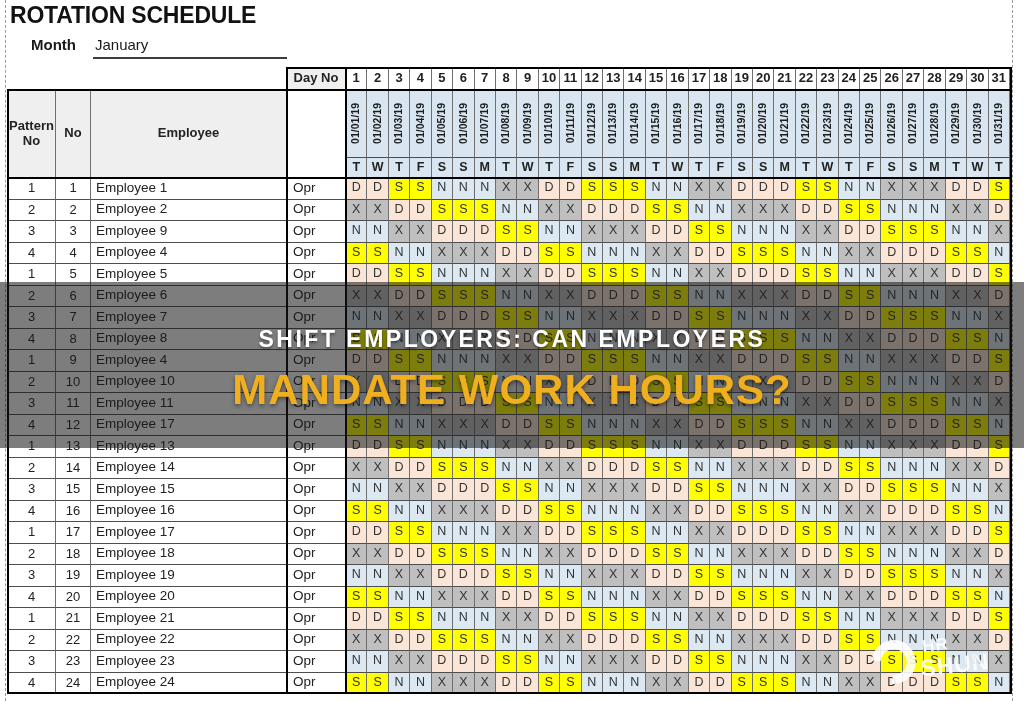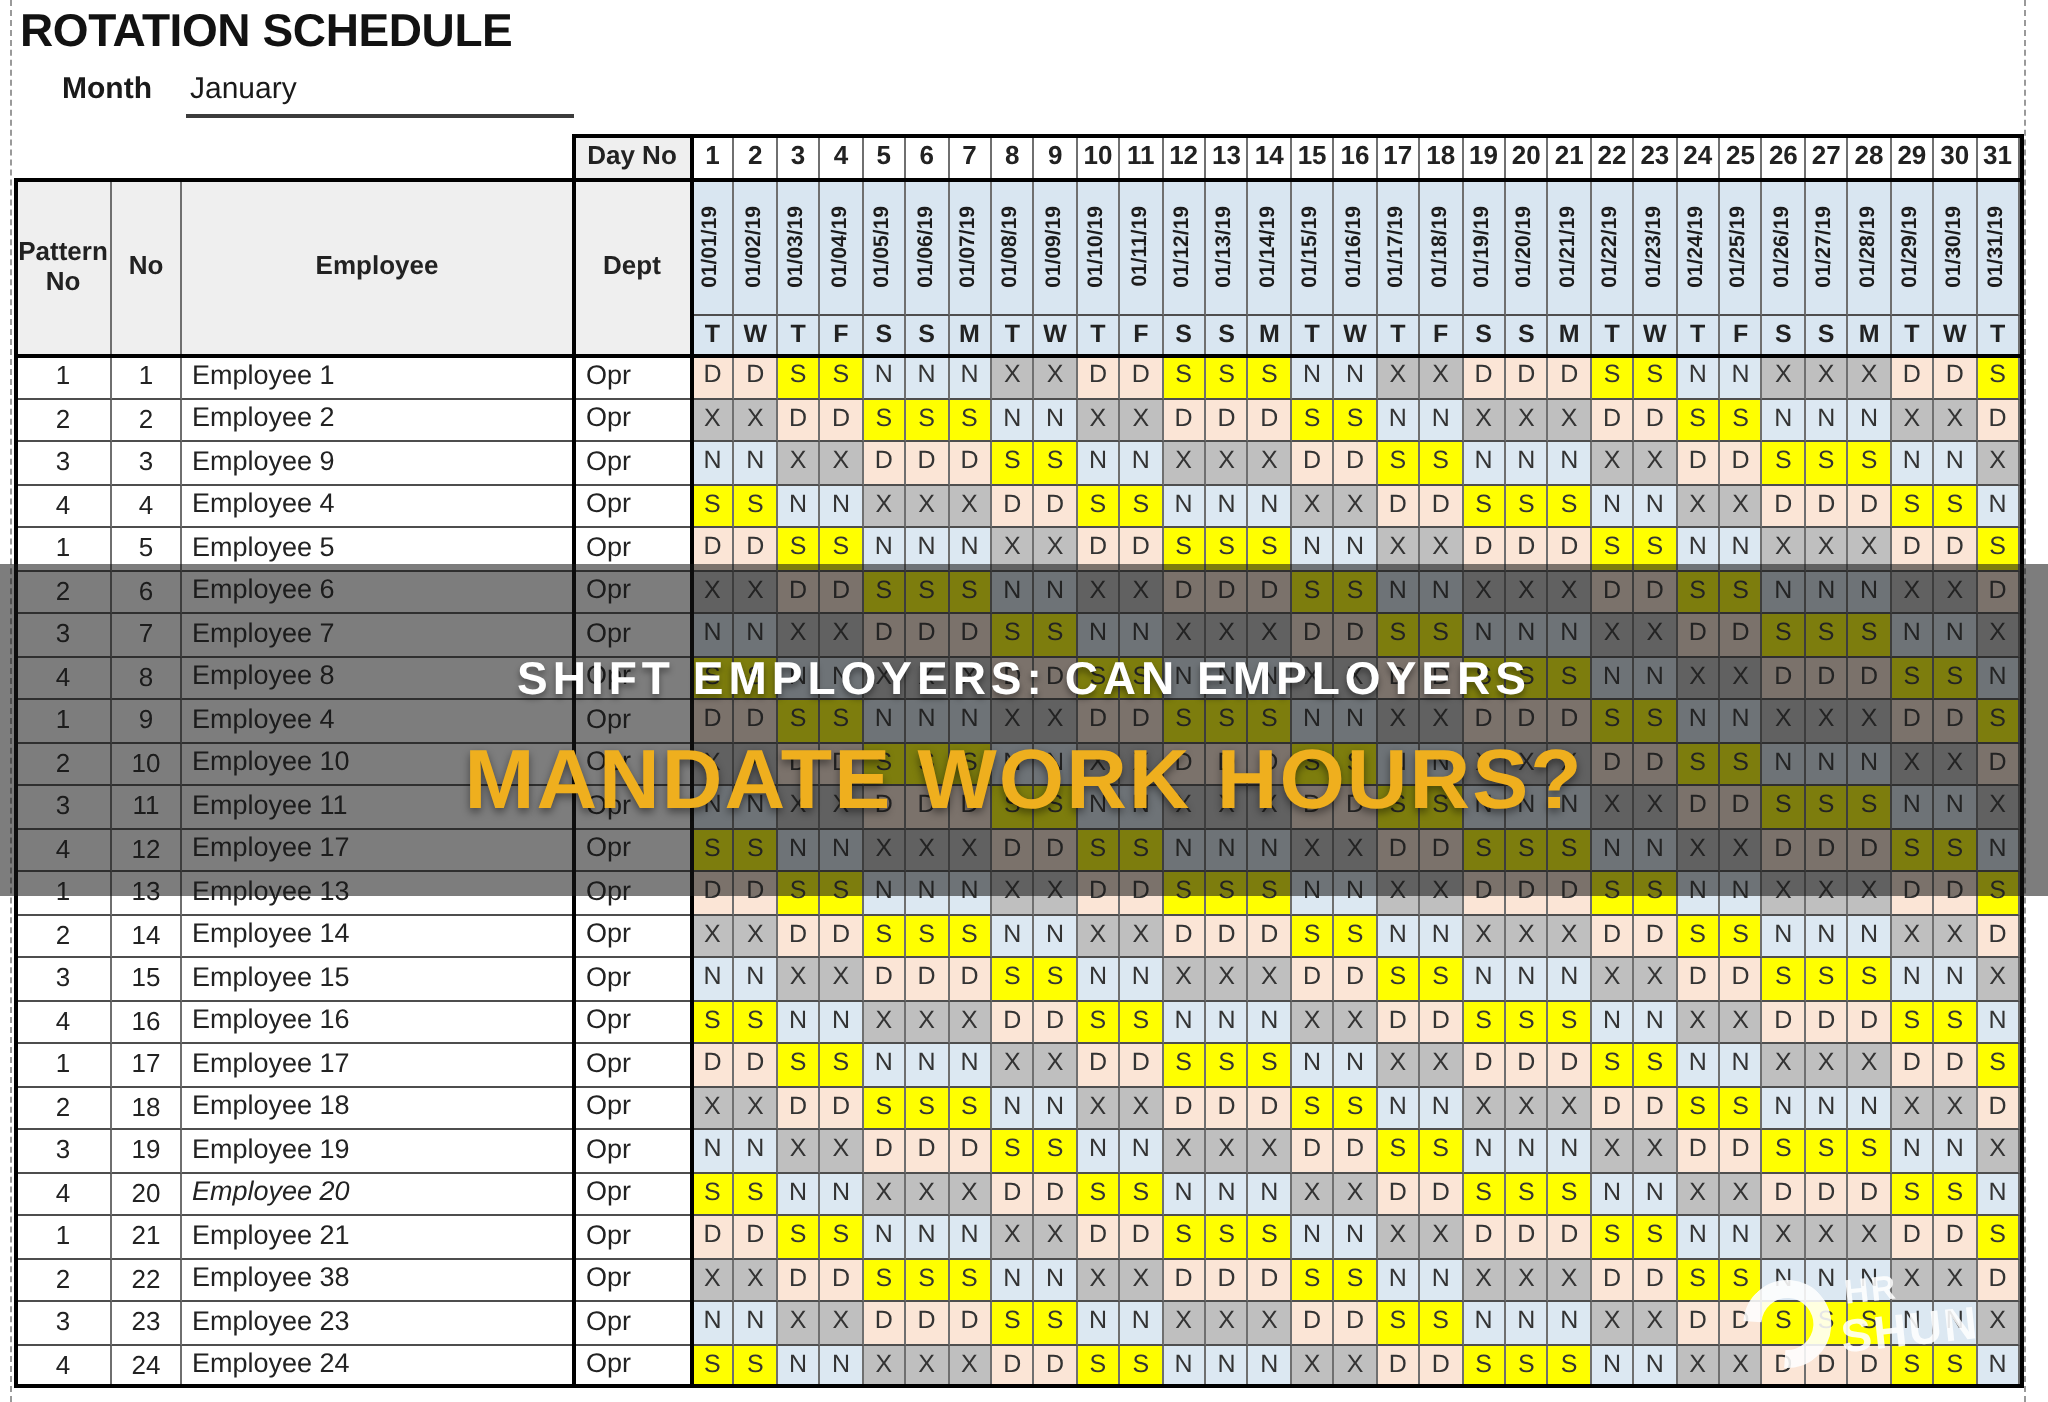--- a/index.html
+++ b/index.html
@@ -95,21 +95,20 @@
       <div class="c dn" style="grid-area: 1 / 29;">25</div>
       <div class="c dn" style="grid-area: 1 / 30;">26</div>
       <div class="c dn" style="grid-area: 1 / 31;">27</div>
       <div class="c dn" style="grid-area: 1 / 32;">28</div>
       <div class="c dn" style="grid-area: 1 / 33;">29</div>
       <div class="c dn" style="grid-area: 1 / 34;">30</div>
       <div class="c dn" style="grid-area: 1 / 35;">31</div>
       <div class="c hd" style="grid-area: 2 / 1 / span 2; background: rgb(239, 239, 239);">Pattern No</div>
       <div class="c hd" style="grid-area: 2 / 2 / span 2; background: rgb(239, 239, 239);">No</div>
       <div class="c hd" style="grid-area: 2 / 3 / span 2; background: rgb(239, 239, 239);">Employee</div>
-      <div class="c hd" style="grid-area: 2 / 4 / span 2; background: rgb(239, 239, 239);">Dept</div>
       <div class="c dl date" style="grid-area: 2 / 5; background: rgb(217, 230, 241);">
         <span>01/01/19</span>
       </div>
       <div class="c dl date" style="grid-area: 2 / 6; background: rgb(217, 230, 241);">
         <span>01/02/19</span>
       </div>
       <div class="c dl date" style="grid-area: 2 / 7; background: rgb(217, 230, 241);">
         <span>01/03/19</span>
       </div>
       <div class="c dl date" style="grid-area: 2 / 8; background: rgb(217, 230, 241);">
@@ -887,21 +886,21 @@
       <div class="c shift" style="grid-area: 22 / 28; background: rgb(251, 229, 214);">D</div>
       <div class="c shift" style="grid-area: 22 / 29; background: rgb(251, 229, 214);">D</div>
       <div class="c shift" style="grid-area: 22 / 30; background: rgb(255, 255, 0);">S</div>
       <div class="c shift" style="grid-area: 22 / 31; background: rgb(255, 255, 0);">S</div>
       <div class="c shift" style="grid-area: 22 / 32; background: rgb(255, 255, 0);">S</div>
       <div class="c shift" style="grid-area: 22 / 33; background: rgb(220, 232, 242);">N</div>
       <div class="c shift" style="grid-area: 22 / 34; background: rgb(220, 232, 242);">N</div>
       <div class="c shift" style="grid-area: 22 / 35; background: rgb(191, 191, 191);">X</div>
       <div class="c num" style="grid-area: 23 / 1;">4</div>
       <div class="c num" style="grid-area: 23 / 2;">20</div>
-      <div class="c emp" style="grid-area: 23 / 3; font-style: italic;">Employee 20</div>
+      <div class="c emp" style="grid-area: 23 / 3;">Employee 20</div>
       <div class="c dept" style="grid-area: 23 / 4;">Opr</div>
       <div class="c shift" style="grid-area: 23 / 5; background: rgb(255, 255, 0);">S</div>
       <div class="c shift" style="grid-area: 23 / 6; background: rgb(255, 255, 0);">S</div>
       <div class="c shift" style="grid-area: 23 / 7; background: rgb(220, 232, 242);">N</div>
       <div class="c shift" style="grid-area: 23 / 8; background: rgb(220, 232, 242);">N</div>
       <div class="c shift" style="grid-area: 23 / 9; background: rgb(191, 191, 191);">X</div>
       <div class="c shift" style="grid-area: 23 / 10; background: rgb(191, 191, 191);">X</div>
       <div class="c shift" style="grid-area: 23 / 11; background: rgb(191, 191, 191);">X</div>
       <div class="c shift" style="grid-area: 23 / 12; background: rgb(251, 229, 214);">D</div>
       <div class="c shift" style="grid-area: 23 / 13; background: rgb(251, 229, 214);">D</div>
@@ -957,21 +956,21 @@
       <div class="c shift" style="grid-area: 24 / 28; background: rgb(220, 232, 242);">N</div>
       <div class="c shift" style="grid-area: 24 / 29; background: rgb(220, 232, 242);">N</div>
       <div class="c shift" style="grid-area: 24 / 30; background: rgb(191, 191, 191);">X</div>
       <div class="c shift" style="grid-area: 24 / 31; background: rgb(191, 191, 191);">X</div>
       <div class="c shift" style="grid-area: 24 / 32; background: rgb(191, 191, 191);">X</div>
       <div class="c shift" style="grid-area: 24 / 33; background: rgb(251, 229, 214);">D</div>
       <div class="c shift" style="grid-area: 24 / 34; background: rgb(251, 229, 214);">D</div>
       <div class="c shift" style="grid-area: 24 / 35; background: rgb(255, 255, 0);">S</div>
       <div class="c num" style="grid-area: 25 / 1;">2</div>
       <div class="c num" style="grid-area: 25 / 2;">22</div>
-      <div class="c emp" style="grid-area: 25 / 3;">Employee 38</div>
+      <div class="c emp" style="grid-area: 25 / 3;">Employee 22</div>
       <div class="c dept" style="grid-area: 25 / 4;">Opr</div>
       <div class="c shift" style="grid-area: 25 / 5; background: rgb(191, 191, 191);">X</div>
       <div class="c shift" style="grid-area: 25 / 6; background: rgb(191, 191, 191);">X</div>
       <div class="c shift" style="grid-area: 25 / 7; background: rgb(251, 229, 214);">D</div>
       <div class="c shift" style="grid-area: 25 / 8; background: rgb(251, 229, 214);">D</div>
       <div class="c shift" style="grid-area: 25 / 9; background: rgb(255, 255, 0);">S</div>
       <div class="c shift" style="grid-area: 25 / 10; background: rgb(255, 255, 0);">S</div>
       <div class="c shift" style="grid-area: 25 / 11; background: rgb(255, 255, 0);">S</div>
       <div class="c shift" style="grid-area: 25 / 12; background: rgb(220, 232, 242);">N</div>
       <div class="c shift" style="grid-area: 25 / 13; background: rgb(220, 232, 242);">N</div>

